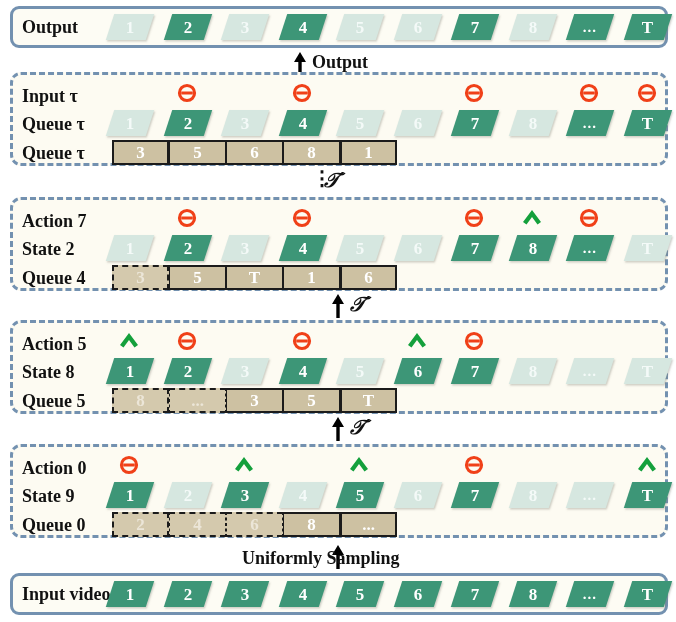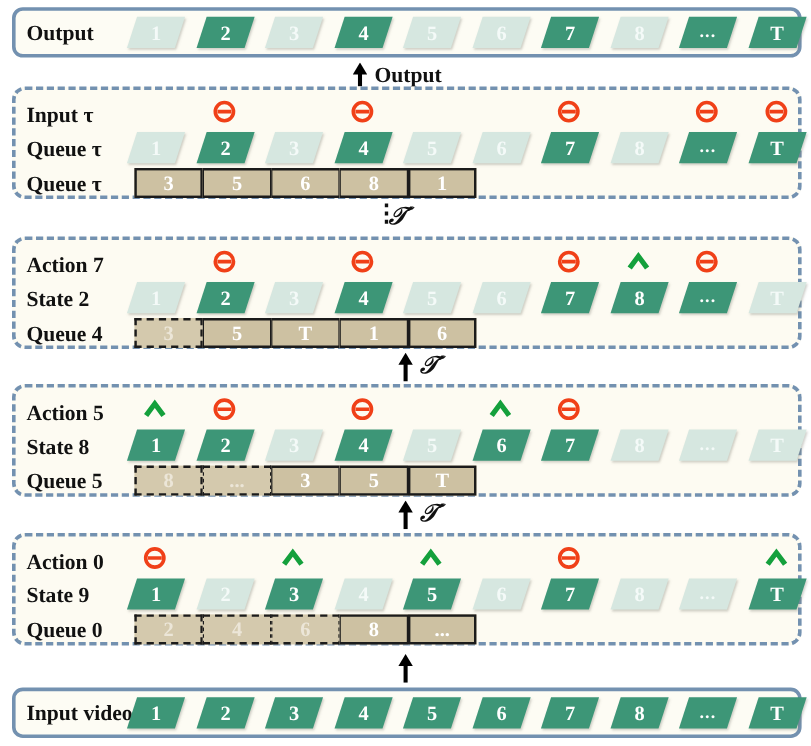--- a/index.html
+++ b/index.html
@@ -443,20 +443,21 @@
     <div class="conn-label script-t" style="left: 350px; top: 294px;">𝒯′</div>
     <div class="arrow-up" style="left: 331px; top: 417px;"><svg width="14" height="24" viewBox="0 0 14 24">
         <line x1="7" y1="24" x2="7" y2="8" stroke="#000" stroke-width="3.4"></line>
         <path d="M7 0 L13 10 L1 10 Z" fill="#000"></path>
       </svg></div>
     <div class="conn-label script-t" style="left: 350px; top: 417px;">𝒯′</div>
     <div class="arrow-up" style="left: 331px; top: 545px;"><svg width="14" height="24" viewBox="0 0 14 24">
         <line x1="7" y1="24" x2="7" y2="8" stroke="#000" stroke-width="3.4"></line>
         <path d="M7 0 L13 10 L1 10 Z" fill="#000"></path>
       </svg></div>
+    <div class="plain-label" style="left: 242px; top: 549px; white-space: nowrap;">Uniformly Sampling</div>
     <div class="solid-bar" style="left: 10px; top: 573px; width: 658px; height: 42px;"></div>
     <div class="row-label" style="left: 22px; top: 585px;">Input video</div>
     <div class="frame dark" style="left: 110px; top: 581px;">
       <span>1</span>
     </div>
     <div class="frame dark" style="left: 167.5px; top: 581px;">
       <span>2</span>
     </div>
     <div class="frame dark" style="left: 225px; top: 581px;">
       <span>3</span>

